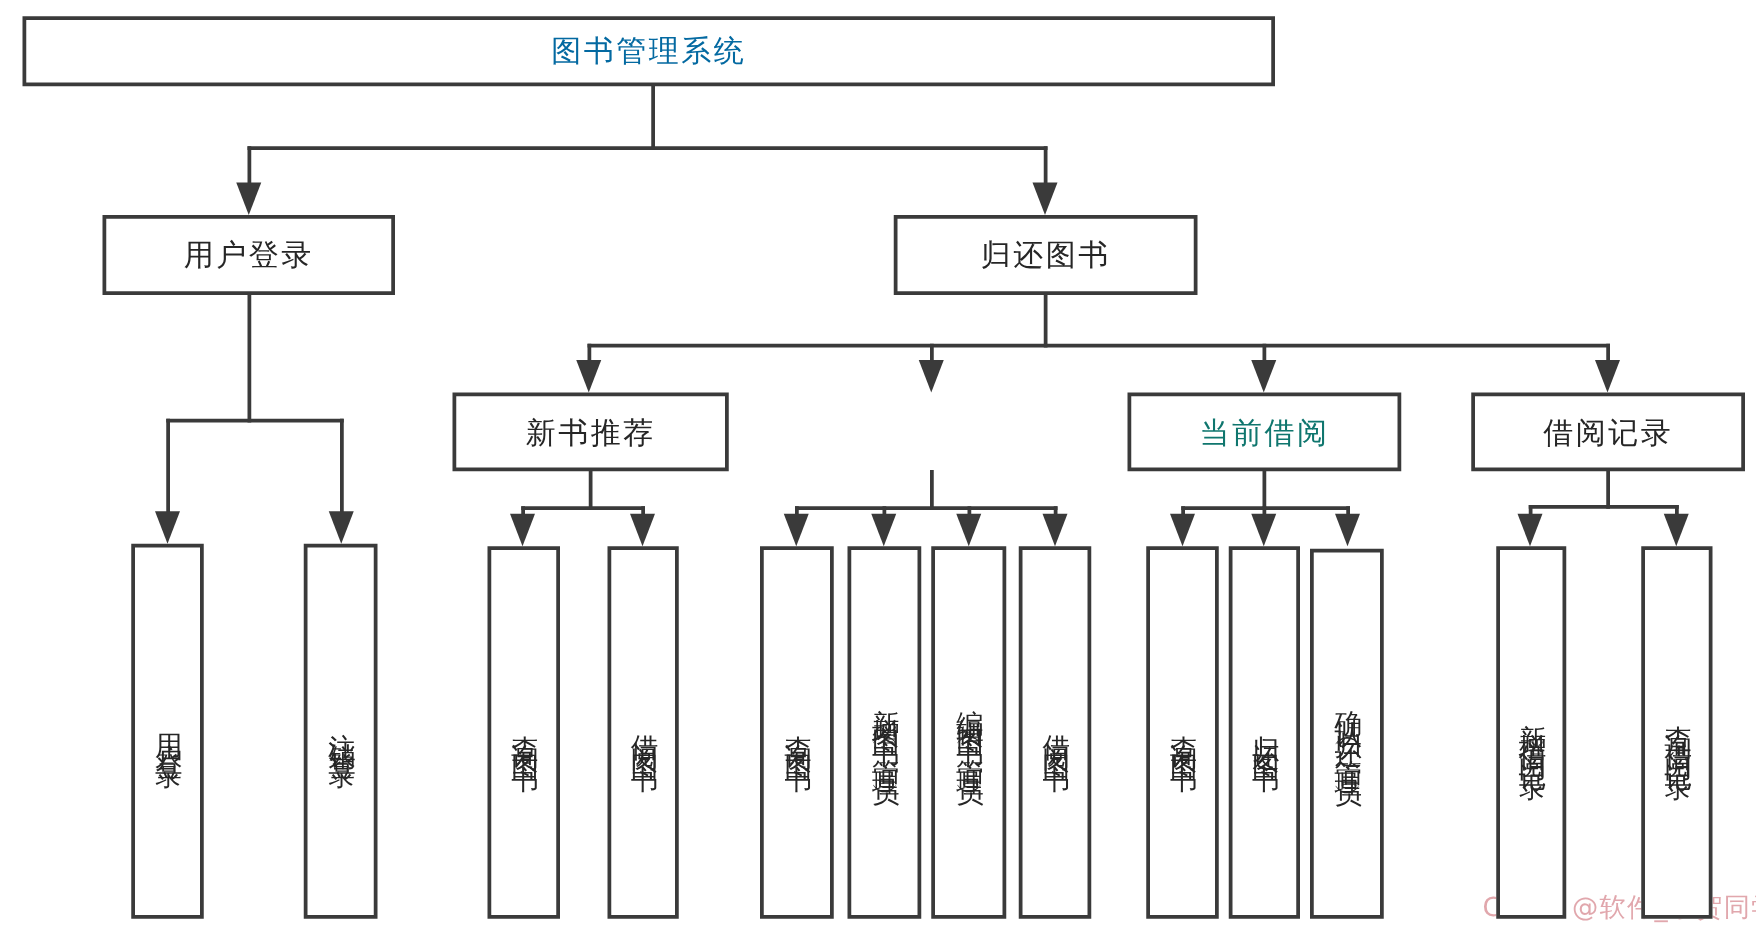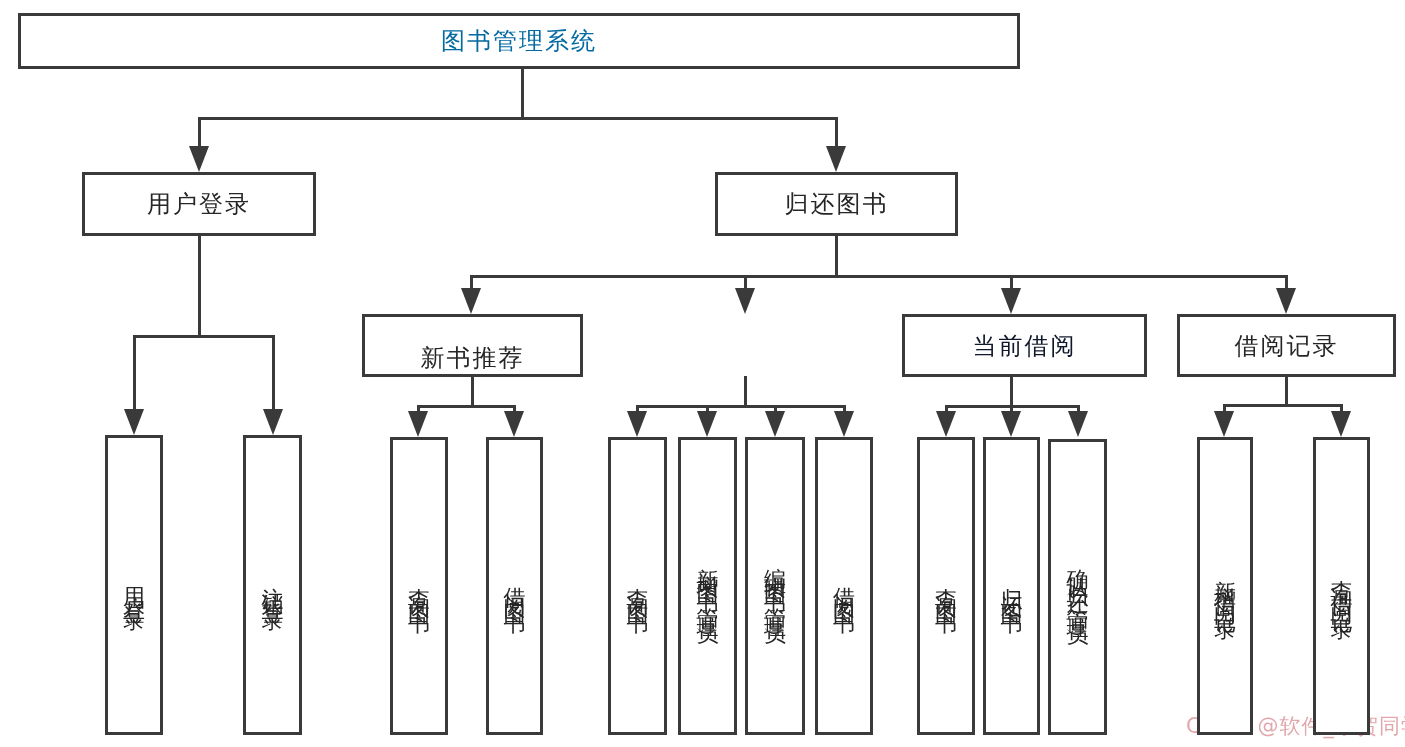--- a/index.html
+++ b/index.html
@@ -49,24 +49,24 @@
   <div class="watermark" style="color: rgb(223, 160, 166);">CSDN @软件_小贺同学</div>
 <div class="node h" style="left: 18px; top: 13px; width: 1002px; height: 56px; color: #0369a1;">
       <span>图书管理系统</span>
     </div>
     <div class="node h" style="left: 82px; top: 172px; width: 234px; height: 64px; color: rgb(38, 38, 38);">
       <span>用户登录</span>
     </div>
     <div class="node h" style="left: 715px; top: 172px; width: 243px; height: 64px; color: rgb(38, 38, 38);">
       <span>归还图书</span>
     </div>
-    <div class="node h" style="left: 362px; top: 314px; width: 221px; height: 63px; color: rgb(38, 38, 38); align-items: flex-end;">
+    <div class="node h" style="left: 362px; top: 314px; width: 221px; height: 63px; color: rgb(38, 38, 38);">
       <span>新书推荐</span>
     </div>
-    <div class="node h" style="left: 902px; top: 314px; width: 245px; height: 63px; color: #0f172a;">
+    <div class="node h" style="left: 902px; top: 314px; width: 219px; height: 63px; color: #0f766e;">
       <span>当前借阅</span>
     </div>
     <div class="node h" style="left: 1177px; top: 314px; width: 219px; height: 63px; color: rgb(38, 38, 38);">
       <span>借阅记录</span>
     </div>
     <div class="node v" style="left: 105px; top: 435px; width: 58px; height: 300px; color: rgb(38, 38, 38);">
       <span>用户登录</span>
     </div>
     <div class="node v" style="left: 243px; top: 435px; width: 59px; height: 300px; color: rgb(38, 38, 38);">
       <span>注销登录</span>

